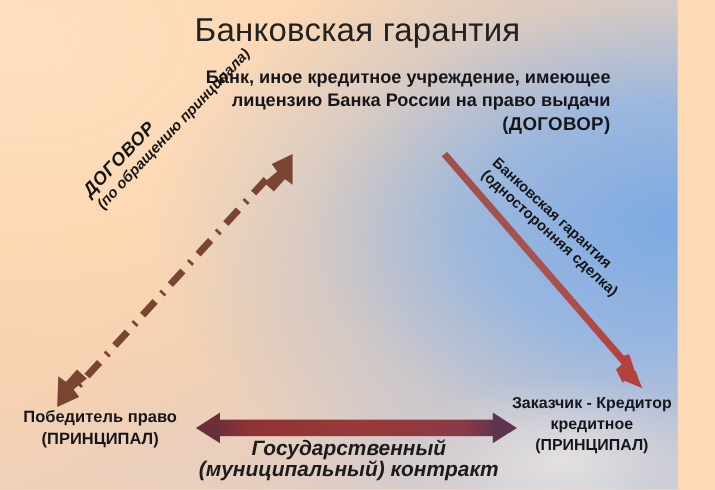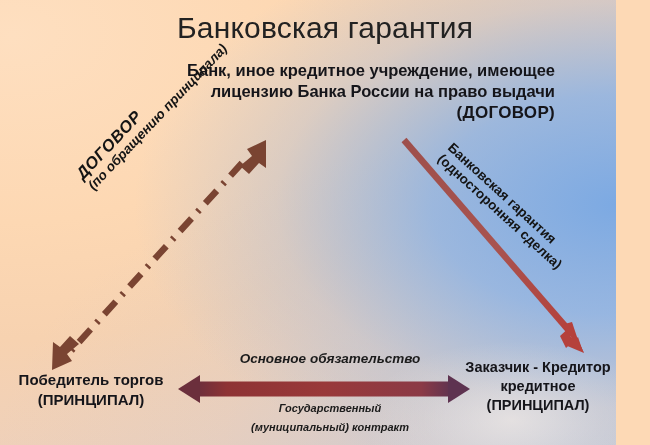--- a/index.html
+++ b/index.html
@@ -37,22 +37,22 @@
   }
   #beneficiary{
     left:446px;top:358px;width:184px;text-align:center;
     font-size:14.5px;font-weight:700;line-height:19px;color:#15151a;
   }
   #oblig-top{
     left:200px;top:351px;width:260px;text-align:center;
     font-size:13.5px;font-style:italic;font-weight:700;color:#1b1b1b;
   }
   #oblig-bottom{
-    left:185px;top:399px;width:290px;text-align:center;
-    font-size:11px;font-style:italic;font-weight:700;line-height:19px;color:#1b1b1b;
+    left:172px;top:399px;width:290px;text-align:center;
+    font-size:19px;font-style:italic;font-weight:700;line-height:19px;color:#1b1b1b;
   }
   
   #contract-label{
     left:72px;top:170px;width:250px;
     transform:rotate(-46.5deg);transform-origin:0 0;
     font-style:italic;font-weight:700;color:#141414;white-space:nowrap;
   }
   #contract-label .l1{font-size:16.5px;letter-spacing:.6px;display:block;}
   #contract-label .l2{font-size:13.5px;display:block;margin-top:-1px;}
   #bg-label{
@@ -111,40 +111,39 @@
 
   <div class="txt" id="title">Банковская гарантия</div>
 
   <div class="txt" id="guarantor">
     <span>Банк, иное кредитное учреждение, имеющее</span><br>
     <span>лицензию Банка России на право выдачи</span><br>
     <span class="tag">(ДОГОВОР)</span>
   </div>
 
   <div class="txt" id="principal">
-    <span>Победитель торгов</span><br>
+    <span>Победитель право</span><br>
     <span>(ПРИНЦИПАЛ)</span>
   </div>
 
   <div class="txt" id="beneficiary">
     <span>Заказчик - Кредитор</span><br>
     <span>кредитное</span><br>
     <span>(ПРИНЦИПАЛ)</span>
   </div>
 
   <div class="txt" id="contract-label">
     <span class="l1">ДОГОВОР</span>
     <span class="l2">(по обращению принципала)</span>
   </div>
 
   <div class="txt" id="bg-label">
     <span class="l1">Банковская гарантия</span>
     <span class="l2">(односторонняя сделка)</span>
   </div>
 
-  <div class="txt" id="oblig-top">Основное обязательство</div>
 
   <div class="txt" id="oblig-bottom">
     <span>Государственный</span><br>
     <span>(муниципальный) контракт</span>
   </div>
 
 </div>
 
 </body></html>

